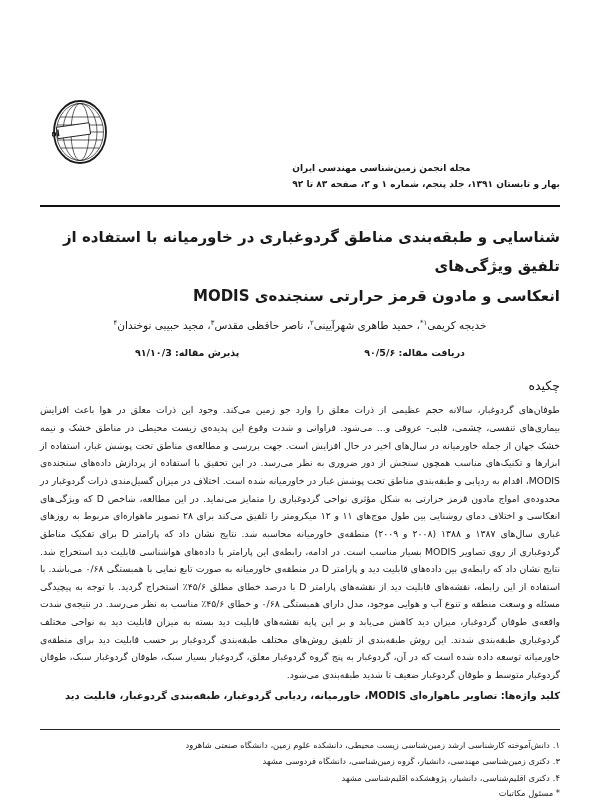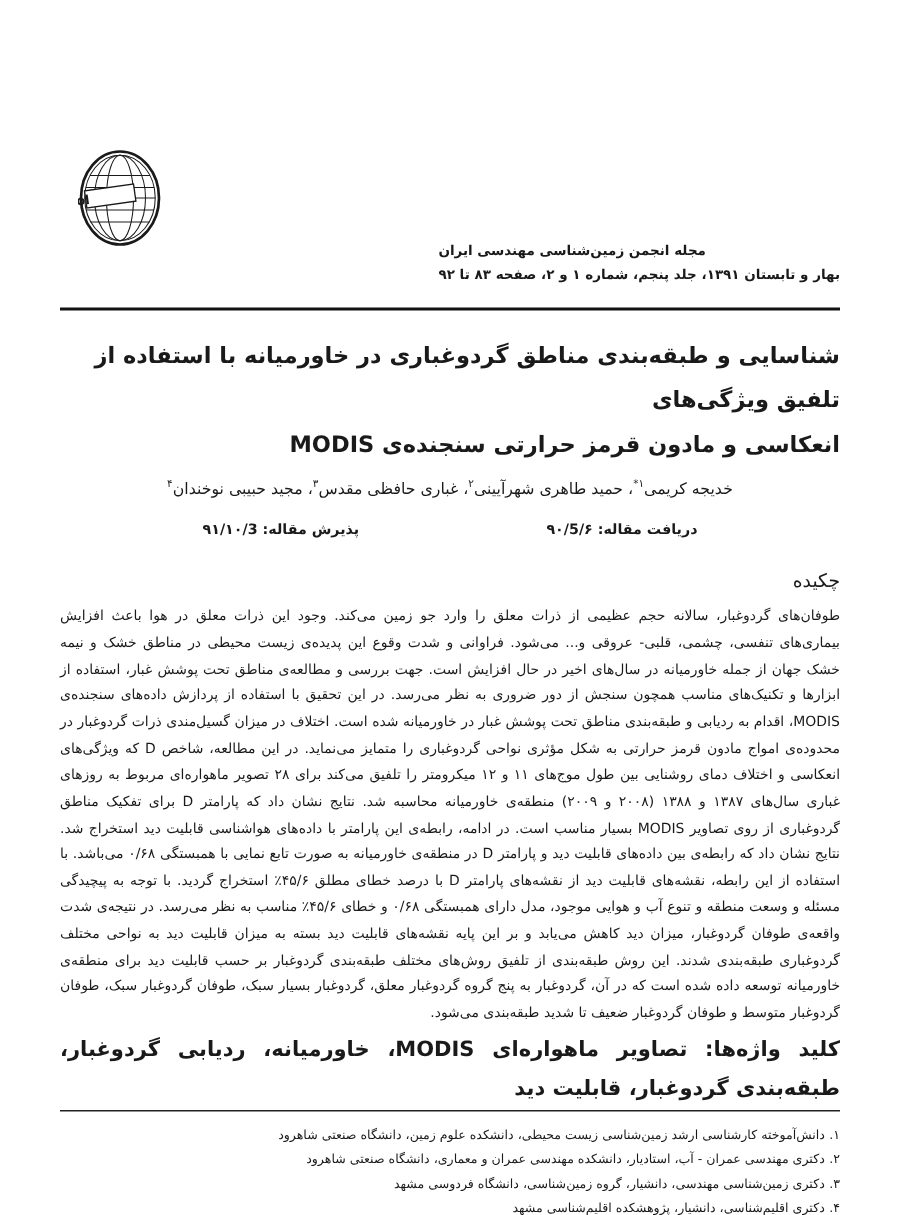--- a/index.html
+++ b/index.html
@@ -36,21 +36,21 @@
     display: flex; justify-content: space-between;
     padding: 0 95px; font-size: 9.5px; font-weight: bold;
     margin: 6px 0 12px 0;
   }
   
   .abstract-heading { font-size: 12.5px; font-weight: normal; margin: 8px 0 8px 0; }
   .abstract-text {
     font-size: 9.3px; line-height: 1.9; text-align: justify; margin: 0;
   }
   .keywords {
-    font-size: 14px; line-height: 1.9; font-weight: bold;
+    font-size: 10px; line-height: 1.9; font-weight: bold;
     text-align: justify; margin: 2px 0 0 0;
   }
   
   .footer { margin-top: auto; flex: 0 0 auto; }
   .rule-thin { border-top: 1px solid #222; margin-bottom: 7px; }
   .footnotes { list-style: none; margin: 0; padding: 0; font-size: 8.4px; line-height: 1.95; }
   .fn-num { margin-left: 3px; }
   .correspondence { font-size: 8.4px; margin-top: 2px; }
 </style>
 </head>
@@ -83,40 +83,39 @@
   </header>
 
   <div class="rule-thick"></div>
 
   <h1 class="title">
     <span>شناسایی و طبقه‌بندی مناطق گردوغباری در خاورمیانه با استفاده از تلفیق ویژگی‌های</span><br>
     <span>انعکاسی و مادون قرمز حرارتی سنجنده‌ی MODIS</span>
   </h1>
 
   <div class="authors">
-    <span><span>خدیجه کریمی</span><sup>۱*</sup><span>، </span></span><span><span>حمید طاهری شهرآیینی</span><sup>۲</sup><span>، </span></span><span><span>غباری حافظی مقدس</span><sup>۳</sup><span>، </span></span><span><span>مجید حبیبی نوخندان</span><sup>۴</sup><span></span></span>
+    <span><span>خدیجه کریمی</span><sup>۱*</sup><span>، </span></span><span><span>حمید طاهری شهرآیینی</span><sup>۲</sup><span>، </span></span><span><span>ناصر حافظی مقدس</span><sup>۳</sup><span>، </span></span><span><span>مجید حبیبی نوخندان</span><sup>۴</sup><span></span></span>
   </div>
 
   <div class="dates">
     <span>دریافت مقاله: ۹۰/5/۶</span>
     <span>پذیرش مقاله: ۹۱/۱۰/3</span>
   </div>
 
   <section>
     <h2 class="abstract-heading">چکیده</h2>
     <p class="abstract-text">طوفان‌های گردوغبار، سالانه حجم عظیمی از ذرات معلق را وارد جو زمین می‌کند. وجود این ذرات معلق در هوا باعث افزایش بیماری‌های تنفسی، چشمی، قلبی- عروقی و... می‌شود. فراوانی و شدت وقوع این پدیده‌ی زیست محیطی در مناطق خشک و نیمه خشک جهان از جمله خاورمیانه در سال‌های اخیر در حال افزایش است. جهت بررسی و مطالعه‌ی مناطق تحت پوشش غبار، استفاده از ابزارها و تکنیک‌های مناسب همچون سنجش از دور ضروری به نظر می‌رسد. در این تحقیق با استفاده از پردازش داده‌های سنجنده‌ی MODIS، اقدام به ردیابی و طبقه‌بندی مناطق تحت پوشش غبار در خاورمیانه شده است. اختلاف در میزان گسیل‌مندی ذرات گردوغبار در محدوده‌ی امواج مادون قرمز حرارتی به شکل مؤثری نواحی گردوغباری را متمایز می‌نماید. در این مطالعه، شاخص D که ویژگی‌های انعکاسی و اختلاف دمای روشنایی بین طول موج‌های ۱۱ و ۱۲ میکرومتر را تلفیق می‌کند برای ۲۸ تصویر ماهواره‌ای مربوط به روزهای غباری سال‌های ۱۳۸۷ و ۱۳۸۸ (۲۰۰۸ و ۲۰۰۹) منطقه‌ی خاورمیانه محاسبه شد. نتایج نشان داد که پارامتر D برای تفکیک مناطق گردوغباری از روی تصاویر MODIS بسیار مناسب است. در ادامه، رابطه‌ی این پارامتر با داده‌های هواشناسی قابلیت دید استخراج شد. نتایج نشان داد که رابطه‌ی بین داده‌های قابلیت دید و پارامتر D در منطقه‌ی خاورمیانه به صورت تابع نمایی با همبستگی ۰/۶۸ می‌باشد. با استفاده از این رابطه، نقشه‌های قابلیت دید از نقشه‌های پارامتر D با درصد خطای مطلق ۴۵/۶٪ استخراج گردید. با توجه به پیچیدگی مسئله و وسعت منطقه و تنوع آب و هوایی موجود، مدل دارای همبستگی ۰/۶۸ و خطای ۴۵/۶٪ مناسب به نظر می‌رسد. در نتیجه‌ی شدت واقعه‌ی طوفان گردوغبار، میزان دید کاهش می‌یابد و بر این پایه نقشه‌های قابلیت دید بسته به میزان قابلیت دید به نواحی مختلف گردوغباری طبقه‌بندی شدند. این روش طبقه‌بندی از تلفیق روش‌های مختلف طبقه‌بندی گردوغبار بر حسب قابلیت دید برای منطقه‌ی خاورمیانه توسعه داده شده است که در آن، گردوغبار به پنج گروه گردوغبار معلق، گردوغبار بسیار سبک، طوفان گردوغبار سبک، طوفان گردوغبار متوسط و طوفان گردوغبار ضعیف تا شدید طبقه‌بندی می‌شود.</p>
     <p class="keywords">
       <span>کلید واژه‌ها:</span><span> تصاویر ماهواره‌ای MODIS، خاورمیانه، ردیابی گردوغبار، طبقه‌بندی گردوغبار، قابلیت دید</span>
     </p>
   </section>
 
   <footer class="footer">
     <div class="rule-thin"></div>
     <ul class="footnotes">
       <li><span class="fn-num">۱.</span><span>دانش‌آموخته کارشناسی ارشد زمین‌شناسی زیست محیطی، دانشکده علوم زمین، دانشگاه صنعتی شاهرود</span></li>
-      <li><span class="fn-num">۲.</span><span>دکتری مهندسی عمران - آب، استادیار، دانشکده مهندسی عمران و معماری، دانشگاه صنعتی شاهرود</span></li>
       <li><span class="fn-num">۳.</span><span>دکتری زمین‌شناسی مهندسی، دانشیار، گروه زمین‌شناسی، دانشگاه فردوسی مشهد</span></li>
       <li><span class="fn-num">۴.</span><span>دکتری اقلیم‌شناسی، دانشیار، پژوهشکده اقلیم‌شناسی مشهد</span></li>
     </ul>
     <div class="correspondence">* مسئول مکاتبات</div>
   </footer>
 
 </div>
 
 </body></html>

